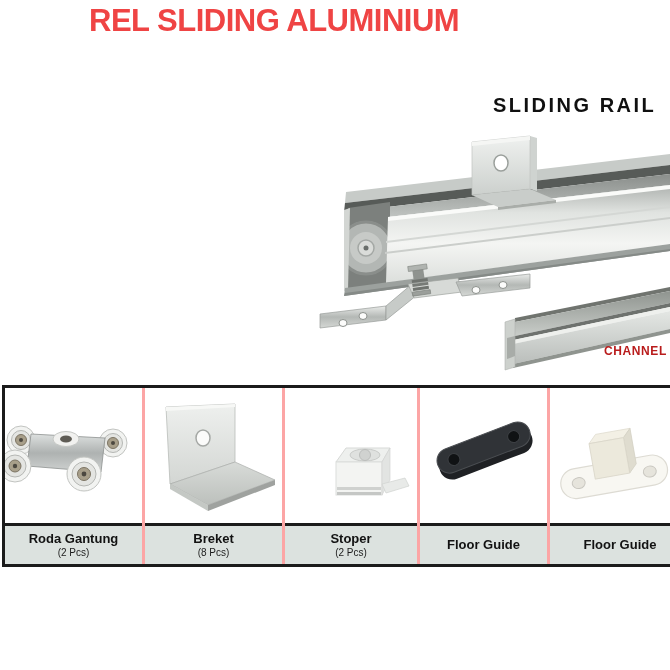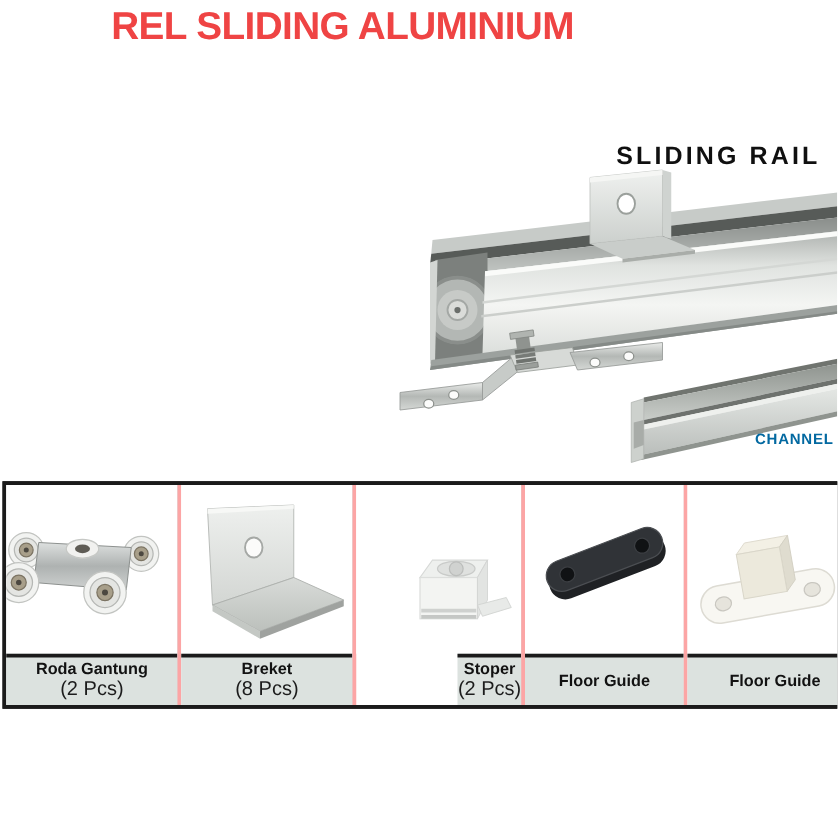--- a/index.html
+++ b/index.html
@@ -7,41 +7,41 @@
     position:relative;width:670px;height:670px;background:#ffffff;overflow:hidden;
     font-family:"Liberation Sans",sans-serif;color:#161616;
   }
   .title{
     position:absolute;left:89px;top:3px;margin:0;
     font-size:31px;font-weight:bold;letter-spacing:-0.5px;color:#ef4444;white-space:nowrap;
   }
   .hero{position:absolute;left:300px;top:70px;width:370px;height:312px;}
   .hero-svg{position:absolute;left:0;top:0;}
   .rail-label{
-    position:absolute;left:193px;top:44px;font-size:20px;font-weight:bold;
+    position:absolute;left:193px;top:24px;font-size:20px;font-weight:bold;
     letter-spacing:2.5px;color:#101010;white-space:nowrap;
   }
   .channel-label{
     position:absolute;left:304px;top:274px;font-size:12px;font-weight:bold;
-    letter-spacing:0.6px;color:#0369a1;white-space:nowrap;
+    letter-spacing:0.6px;color:#b91c1c;white-space:nowrap;
   }
   .parts{
     position:absolute;left:2px;top:385px;display:flex;
     border:3px solid #1b1b1b;background:#1b1b1b;
   }
   .cell{display:flex;flex-direction:column;background:#ffffff;}
   .cell + .cell{border-left:3px solid #fca5a5;}
-  .c1{width:137px;} .c2{width:137px;} .c3{width:132px;align-items:flex-end;} .c4{width:127px;} .c5{width:140px;}
+  .c1{width:137px;} .c2{width:137px;} .c3{width:132px;} .c4{width:127px;} .c5{width:140px;}
   .photo{height:135px;display:flex;align-items:center;justify-content:center;overflow:hidden;background:#ffffff;}
   .plabel{
     height:38px;border-top:3px solid #1b1b1b;background:#dce2df;
     display:flex;flex-direction:column;align-items:center;justify-content:center;line-height:1.15;
   }
   .pname{font-size:13px;font-weight:bold;color:#121212;}
-  .pqty{font-size:16px;color:#1c1c1c;}
+  .pqty{font-size:10px;color:#1c1c1c;}
   .pqty:empty{display:none;}
 </style>
 </head>
 <body>
 
 <div class="stage">
 
   <h1 class="title">REL SLIDING ALUMINIUM</h1>
 
   <div class="hero">

